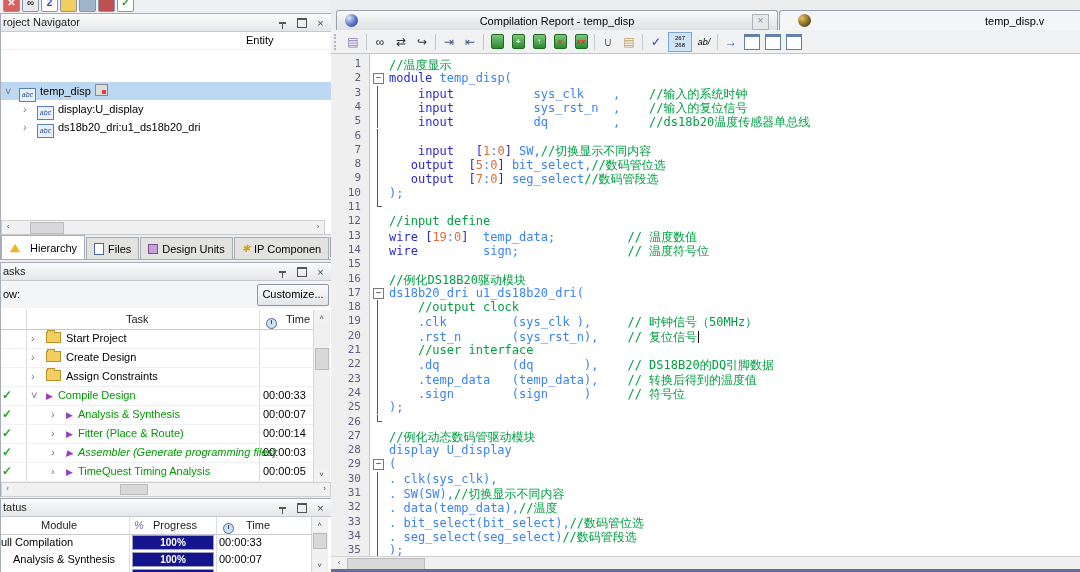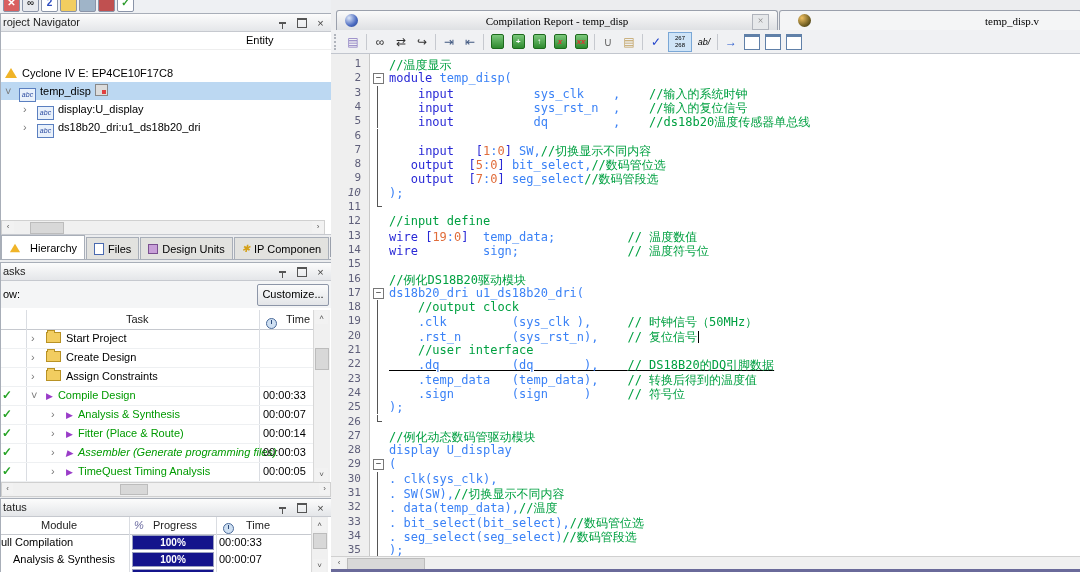--- a/index.html
+++ b/index.html
@@ -72,21 +72,21 @@
                    border-left:1px solid #c6c9cf;}
   .flowdd .ddarrow::after{content:"";position:absolute;left:4px;top:7px;border-left:4px solid transparent;border-right:4px solid transparent;border-top:4px solid #333;}
   .btn{position:absolute;background:linear-gradient(#fbfbfb,#e3e5e8);border:1px solid #8d96a8;border-radius:2px;text-align:center;}
 
   
   .pbar{position:absolute;height:13px;background:#14148c;border:1px solid #9aa0c0;color:#fff;
         font-weight:bold;font-size:10px;text-align:center;line-height:13px;}
 
   
   #editor{left:331px;top:0;width:749px;height:572px;background:#ecedef;}
-  .edtab{position:absolute;top:10px;height:20px;border:1px solid #9aa0ac;border-bottom:none;border-radius:3px 3px 0 0;font-family:Liberation Serif, serif;}
+  .edtab{position:absolute;top:10px;height:20px;border:1px solid #9aa0ac;border-bottom:none;border-radius:3px 3px 0 0;}
   .tab1{background:linear-gradient(#fafafa,#dddfe2);}
   .tab2{background:#f4f5f6;}
   .orb{position:absolute;top:3px;width:13px;height:13px;border-radius:50%;}
   .orb1{background:radial-gradient(circle at 4px 4px,#dce6f8,#4a6ac0 60%,#24408a);}
   .orb2{background:radial-gradient(circle at 4px 4px,#f0c060,#6a5a20 65%,#30280a);}
   .tabclose{position:absolute;width:15px;height:14px;top:3px;background:#e6e8ea;border:1px solid #b0b4bc;
             text-align:center;line-height:12px;color:#888;font-size:10px;}
   #edtoolbar{position:absolute;left:0;top:30px;width:749px;height:24px;background:#f0f1f3;border-bottom:1px solid #c2c6ce;
              display:flex;align-items:center;gap:3px;padding-left:3px;box-sizing:border-box;}
   .grip{width:3px;height:16px;border-left:2px dotted #b0b4bc;margin-right:2px;}
@@ -138,23 +138,20 @@
         <span class="wbtn">
             <i class="i-float"></i>
           </span>
         <span class="wbtn">×</span>
       </span>
     </div>
     <div class="abs" style="left:0;top:17px;right:0;height:18px;line-height:18px;border-bottom:1px solid #eee;">
       <span class="abs" style="left:245px;">Entity</span>
     </div>
     <div class="abs" id="navtree" style="left:0;top:37px;right:0;height:168px;">
-        <div class="treerow" style="top: 13px;">
-          <span style="position: absolute; left: 4px;"><i class="warntri"></i>Cyclone IV E: EP4CE10F17C8</span>
-        </div>
         <div class="treerow sel" style="top: 31px;">
           <div class="expander" style="left: 4px; font-size: 11px;">˅</div>
           <span style="position: absolute; left: 18px;"><i class="abcico">abc</i>temp_disp<i class="topico"></i></span>
         </div>
         <div class="treerow" style="top: 49px;">
           <div class="expander" style="left: 22px; font-size: 11px;">›</div>
           <span style="position: absolute; left: 36px;"><i class="abcico">abc</i>display:U_display</span>
         </div>
         <div class="treerow" style="top: 67px;">
           <div class="expander" style="left: 22px; font-size: 11px;">›</div>
@@ -382,21 +379,21 @@
       <div id="gutter">
           <div class="lnum" style="top: 3px;">1</div>
           <div class="lnum" style="top: 17.3px;">2</div>
           <div class="lnum" style="top: 31.6px;">3</div>
           <div class="lnum" style="top: 45.9px;">4</div>
           <div class="lnum" style="top: 60.2px;">5</div>
           <div class="lnum" style="top: 74.5px;">6</div>
           <div class="lnum" style="top: 88.8px;">7</div>
           <div class="lnum" style="top: 103.1px;">8</div>
           <div class="lnum" style="top: 117.4px;">9</div>
-          <div class="lnum" style="top: 131.7px; font-style: italic;">10</div>
+          <div class="lnum" style="top: 131.7px;">10</div>
           <div class="lnum" style="top: 146px;">11</div>
           <div class="lnum" style="top: 160.3px;">12</div>
           <div class="lnum" style="top: 174.6px;">13</div>
           <div class="lnum" style="top: 188.9px;">14</div>
           <div class="lnum" style="top: 203.2px;">15</div>
           <div class="lnum" style="top: 217.5px;">16</div>
           <div class="lnum" style="top: 231.8px;">17</div>
           <div class="lnum" style="top: 246.1px;">18</div>
           <div class="lnum" style="top: 260.4px;">19</div>
           <div class="lnum" style="top: 274.7px;">20</div>
@@ -446,21 +443,21 @@
           <div class="codeline" style="top: 231.8px;"><span class="s-p">ds18b20_dri u1_ds18b20_dri(</span></div>
           <div class="foldbox" style="top: 233.8px;">−</div>
           <div class="codeline" style="top: 246.1px;"><span class="s-p">    </span><span class="s-c">//output clock</span></div>
           <div class="foldv" style="top: 246.1px; height: 14.3px;"></div>
           <div class="codeline" style="top: 260.4px;"><span class="s-p">    .clk         (sys_clk ),     </span><span class="s-c">// 时钟信号（50MHz）</span></div>
           <div class="foldv" style="top: 260.4px; height: 14.3px;"></div>
           <div class="codeline" style="top: 274.7px;"><span class="s-p">    .rst_n       (sys_rst_n),    </span><span class="s-c">// 复位信号</span><span class="s-caret"></span></div>
           <div class="foldv" style="top: 274.7px; height: 14.3px;"></div>
           <div class="codeline" style="top: 289px;"><span class="s-p">    </span><span class="s-c">//user interface</span></div>
           <div class="foldv" style="top: 289px; height: 14.3px;"></div>
-          <div class="codeline" style="top: 303.3px; text-decoration: underline;"><span class="s-p">    .dq          (dq       ),    </span><span class="s-c">// DS18B20的DQ引脚数据</span></div>
+          <div class="codeline" style="top: 303.3px;"><span class="s-p">    .dq          (dq       ),    </span><span class="s-c">// DS18B20的DQ引脚数据</span></div>
           <div class="foldv" style="top: 303.3px; height: 14.3px;"></div>
           <div class="codeline" style="top: 317.6px;"><span class="s-p">    .temp_data   (temp_data),    </span><span class="s-c">// 转换后得到的温度值</span></div>
           <div class="foldv" style="top: 317.6px; height: 14.3px;"></div>
           <div class="codeline" style="top: 331.9px;"><span class="s-p">    .sign        (sign     )     </span><span class="s-c">// 符号位</span></div>
           <div class="foldv" style="top: 331.9px; height: 14.3px;"></div>
           <div class="codeline" style="top: 346.2px;"><span class="s-p">);</span></div>
           <div class="foldv" style="top: 346.2px; height: 14.3px;"></div>
           <div class="codeline" style="top: 360.5px;"></div>
           <div class="foldc" style="top: 360.5px; height: 7.15px;"></div>
           <div class="codeline" style="top: 374.8px;"><span class="s-c">//例化动态数码管驱动模块</span></div>

